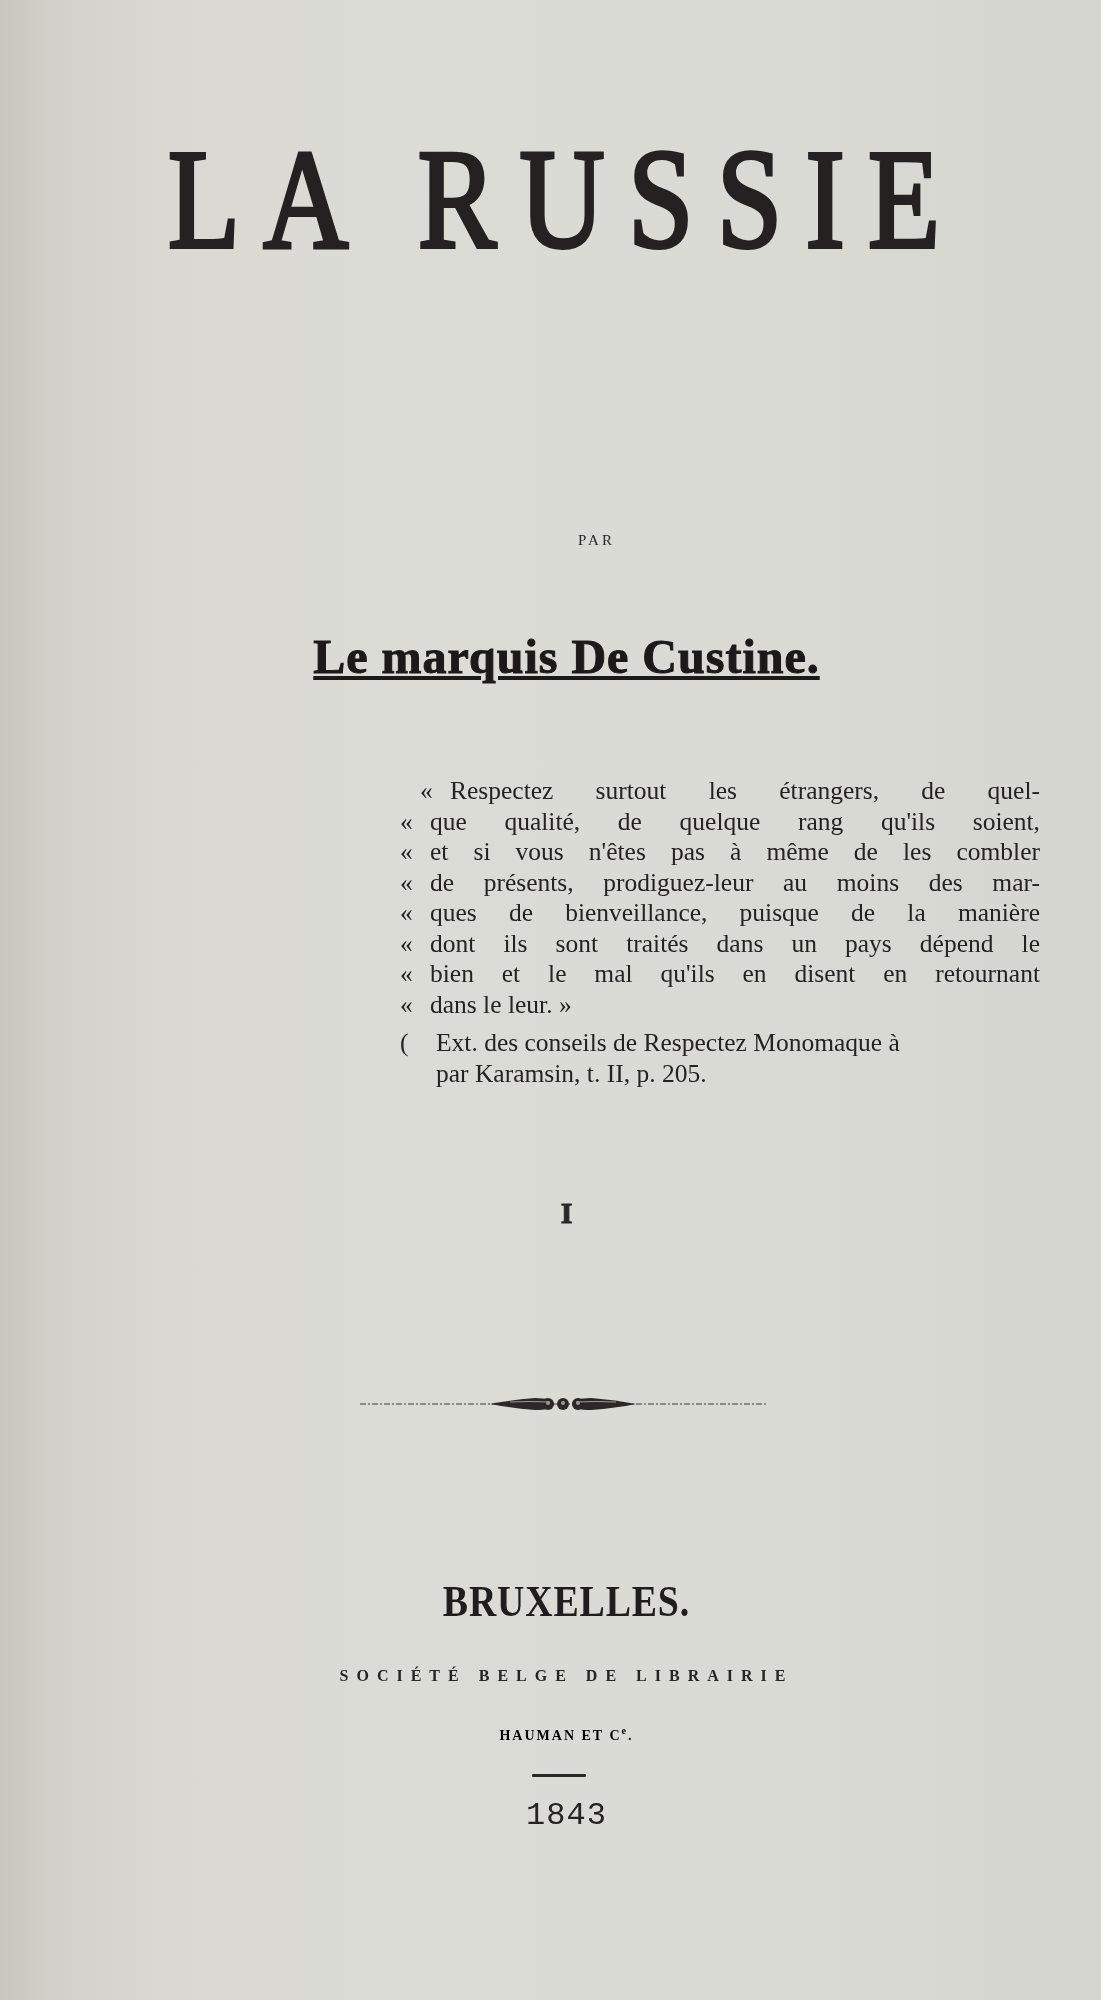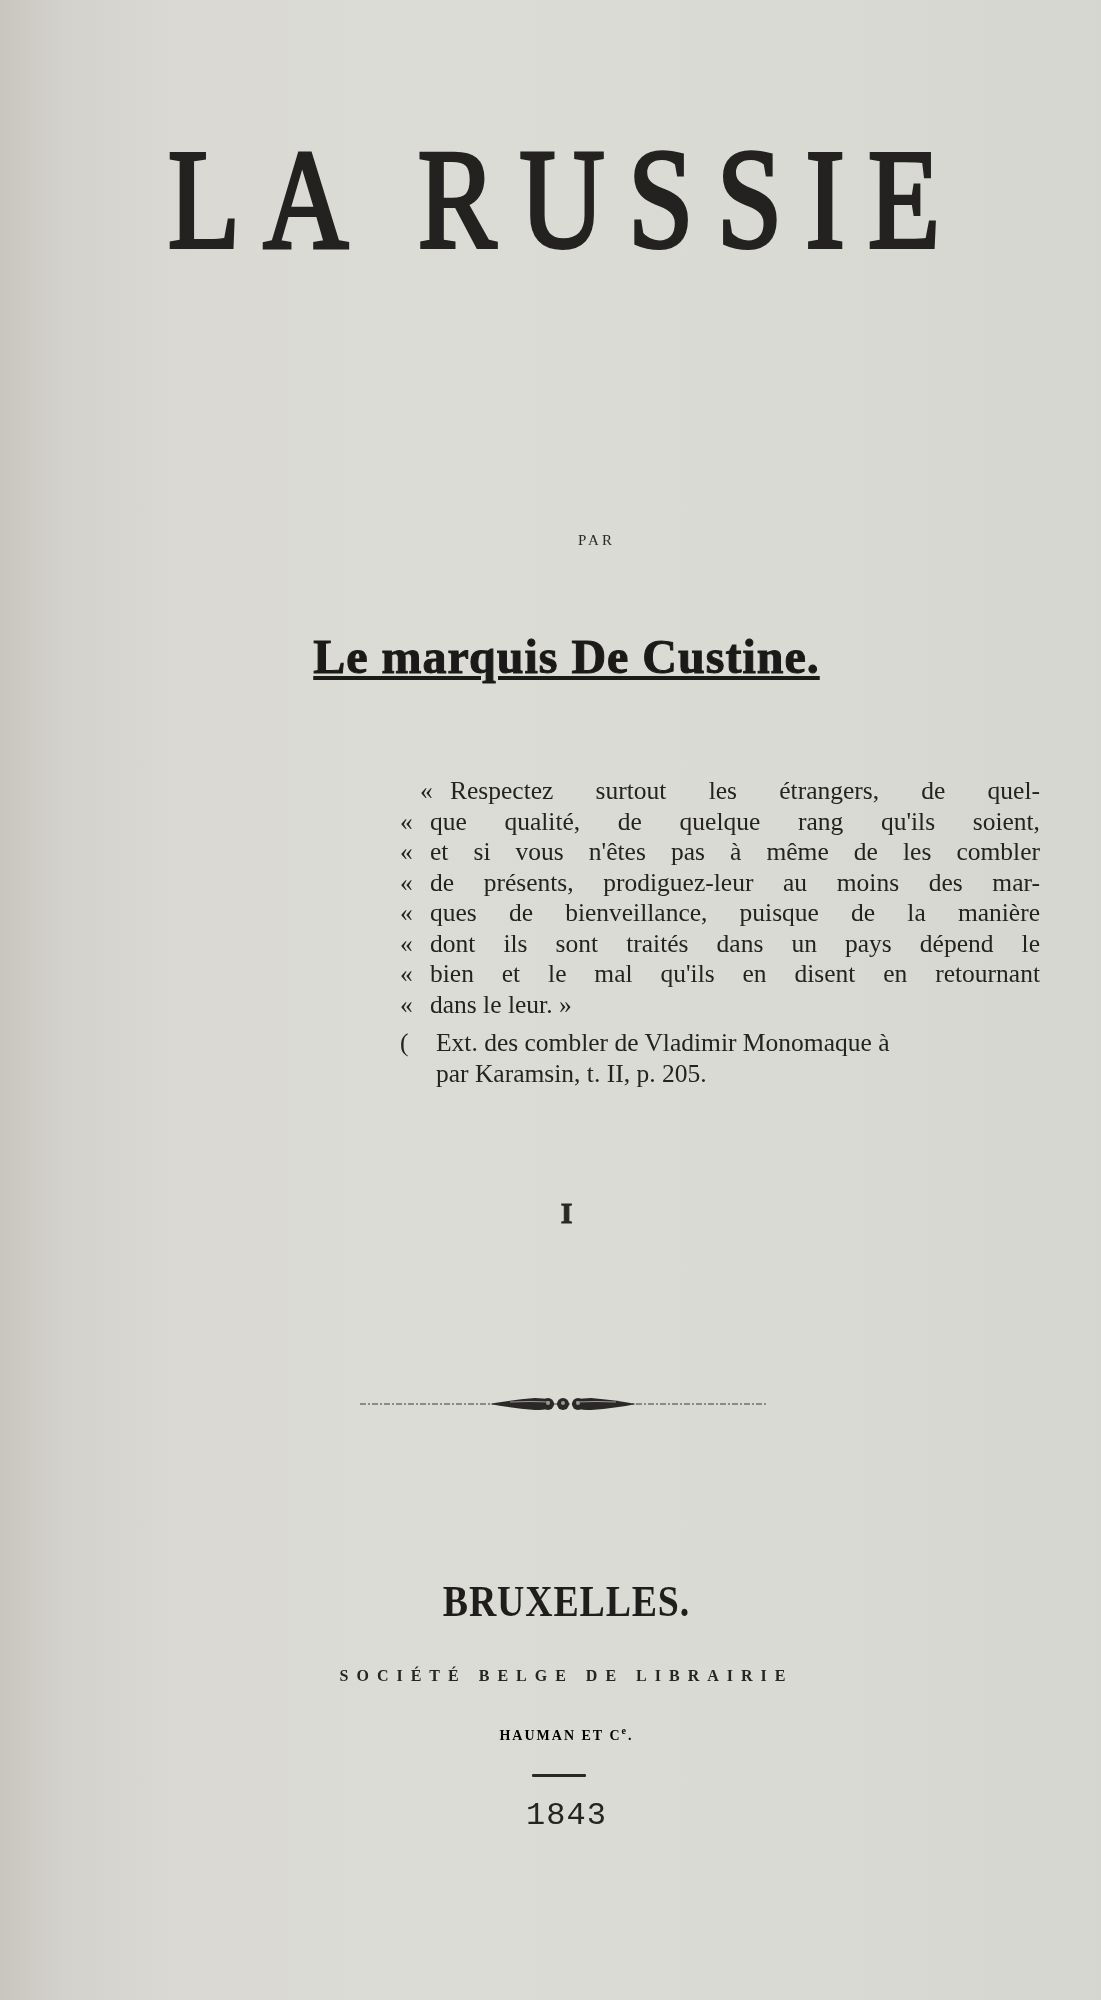--- a/index.html
+++ b/index.html
@@ -169,21 +169,21 @@
       <span class="txt">bien et le mal qu'ils en disent en retournant</span>
     </div>
     <div class="line last">
       <span class="q">«</span>
       <span class="txt">dans le leur. »</span>
     </div>
 
     <div class="source">
       <div class="line">
         <span class="paren">(</span>
-          <span>Ext. des combler de Vladimir Monomaque à</span>
+          <span>Ext. des conseils de Respectez Monomaque à</span>
       </div>
       <div class="line indent">
         <span>par Karamsin, t. II, p. 205.</span>
       </div>
     </div>
   </div>
 
   <div class="center volume">I</div>
 
   <svg class="ornament" viewBox="0 0 406 26">

